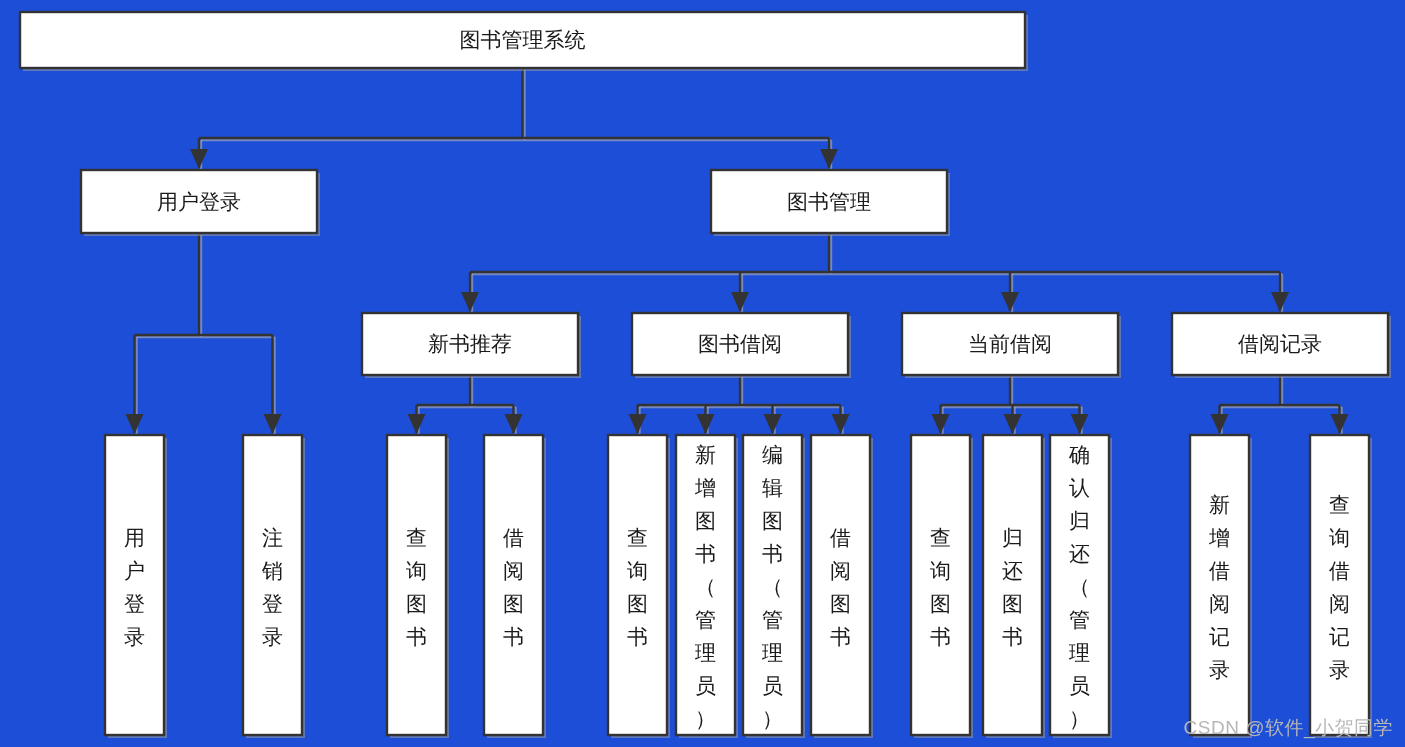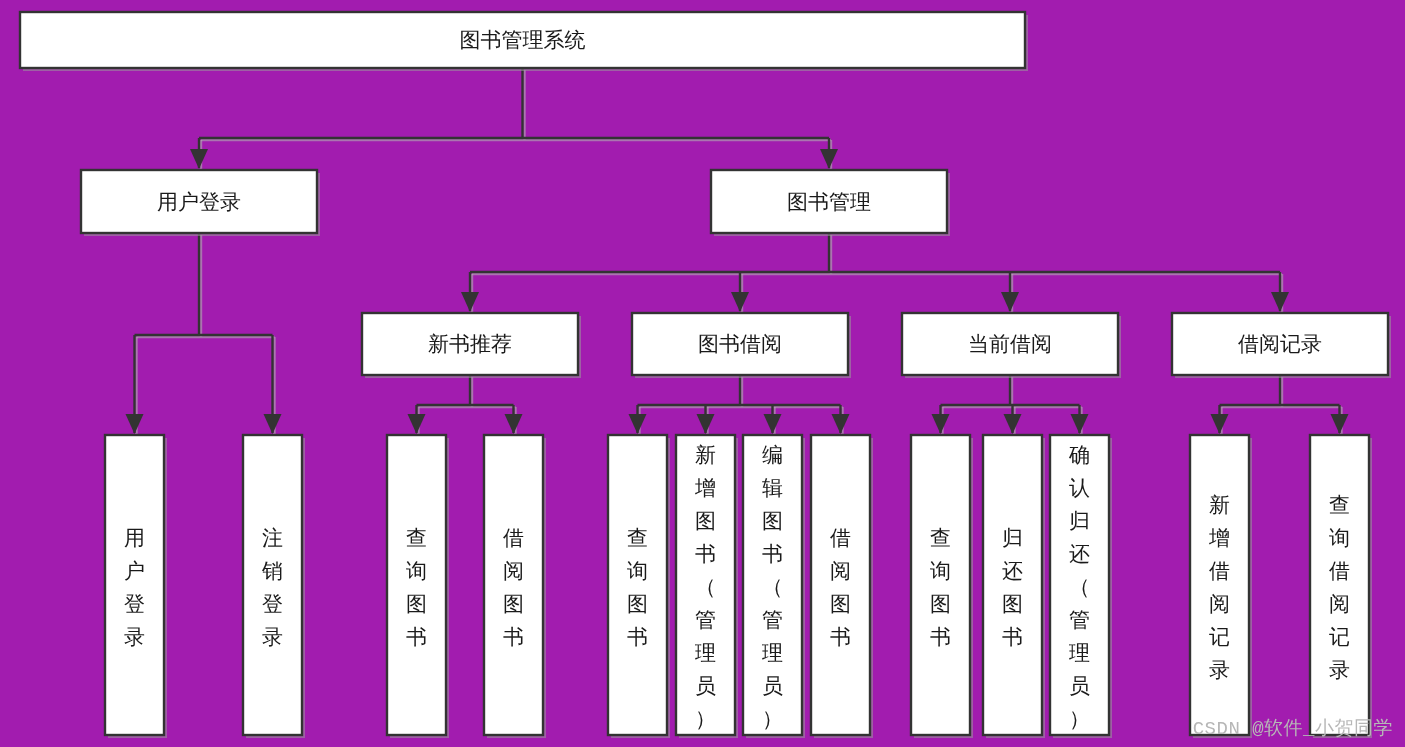--- a/index.html
+++ b/index.html
@@ -8,21 +8,21 @@
     padding: 0;
     background: #ffffff;
   }
   body {
     font-family: "DejaVu Sans", "Liberation Sans", sans-serif;
   }
   #diagram-root {
     position: relative;
     width: 1405px;
     height: 747px;
-    background: #a21caf;
+    background: #1d4ed8;
     overflow: hidden;
   }
   svg.flow {
     position: absolute;
     left: 0;
     top: 0;
     width: 1405px;
     height: 747px;
     display: block;
   }
@@ -64,21 +64,21 @@
   text.node-label-v {
     fill: #1a1a1a;
     font-family: "DejaVu Sans", "Liberation Sans", sans-serif;
     font-size: 21px;
     text-anchor: middle;
   }
   .watermark {
     position: absolute;
     right: 12px;
     bottom: 6px;
-    font-family: Liberation Mono, monospace;
+    font-family: Liberation Sans, sans-serif;
     font-size: 19px;
     color: #b7b7b7;
     letter-spacing: 0.5px;
     white-space: nowrap;
     user-select: none;
     text-align: right;
   }
 </style>
 </head>
 <body>

